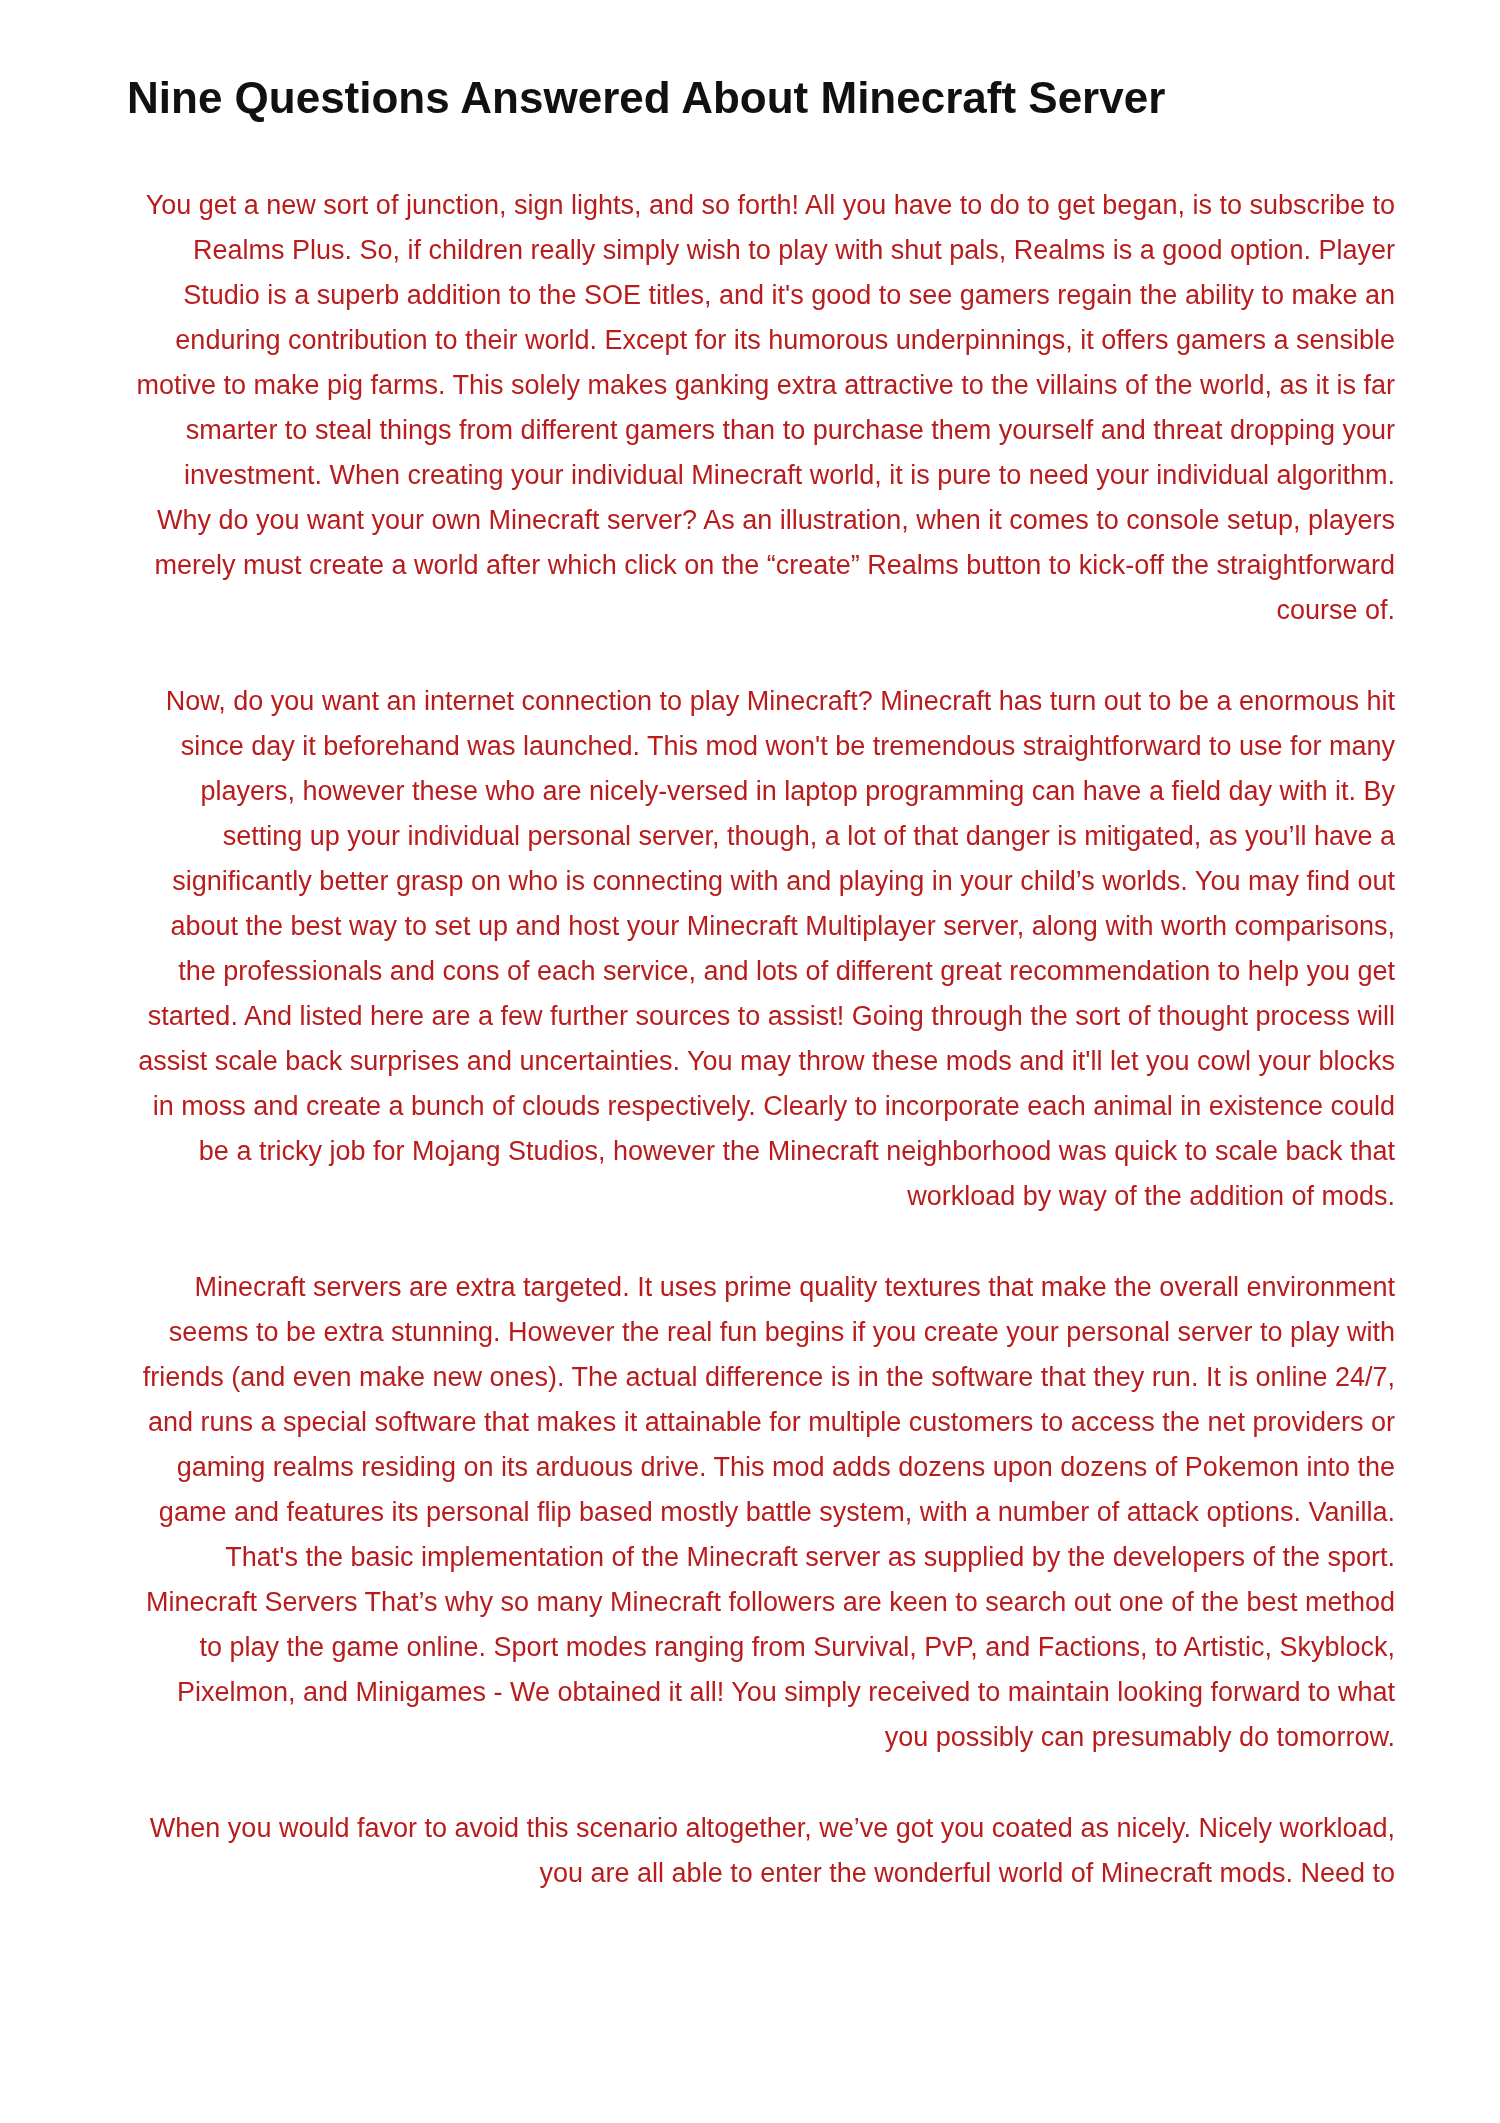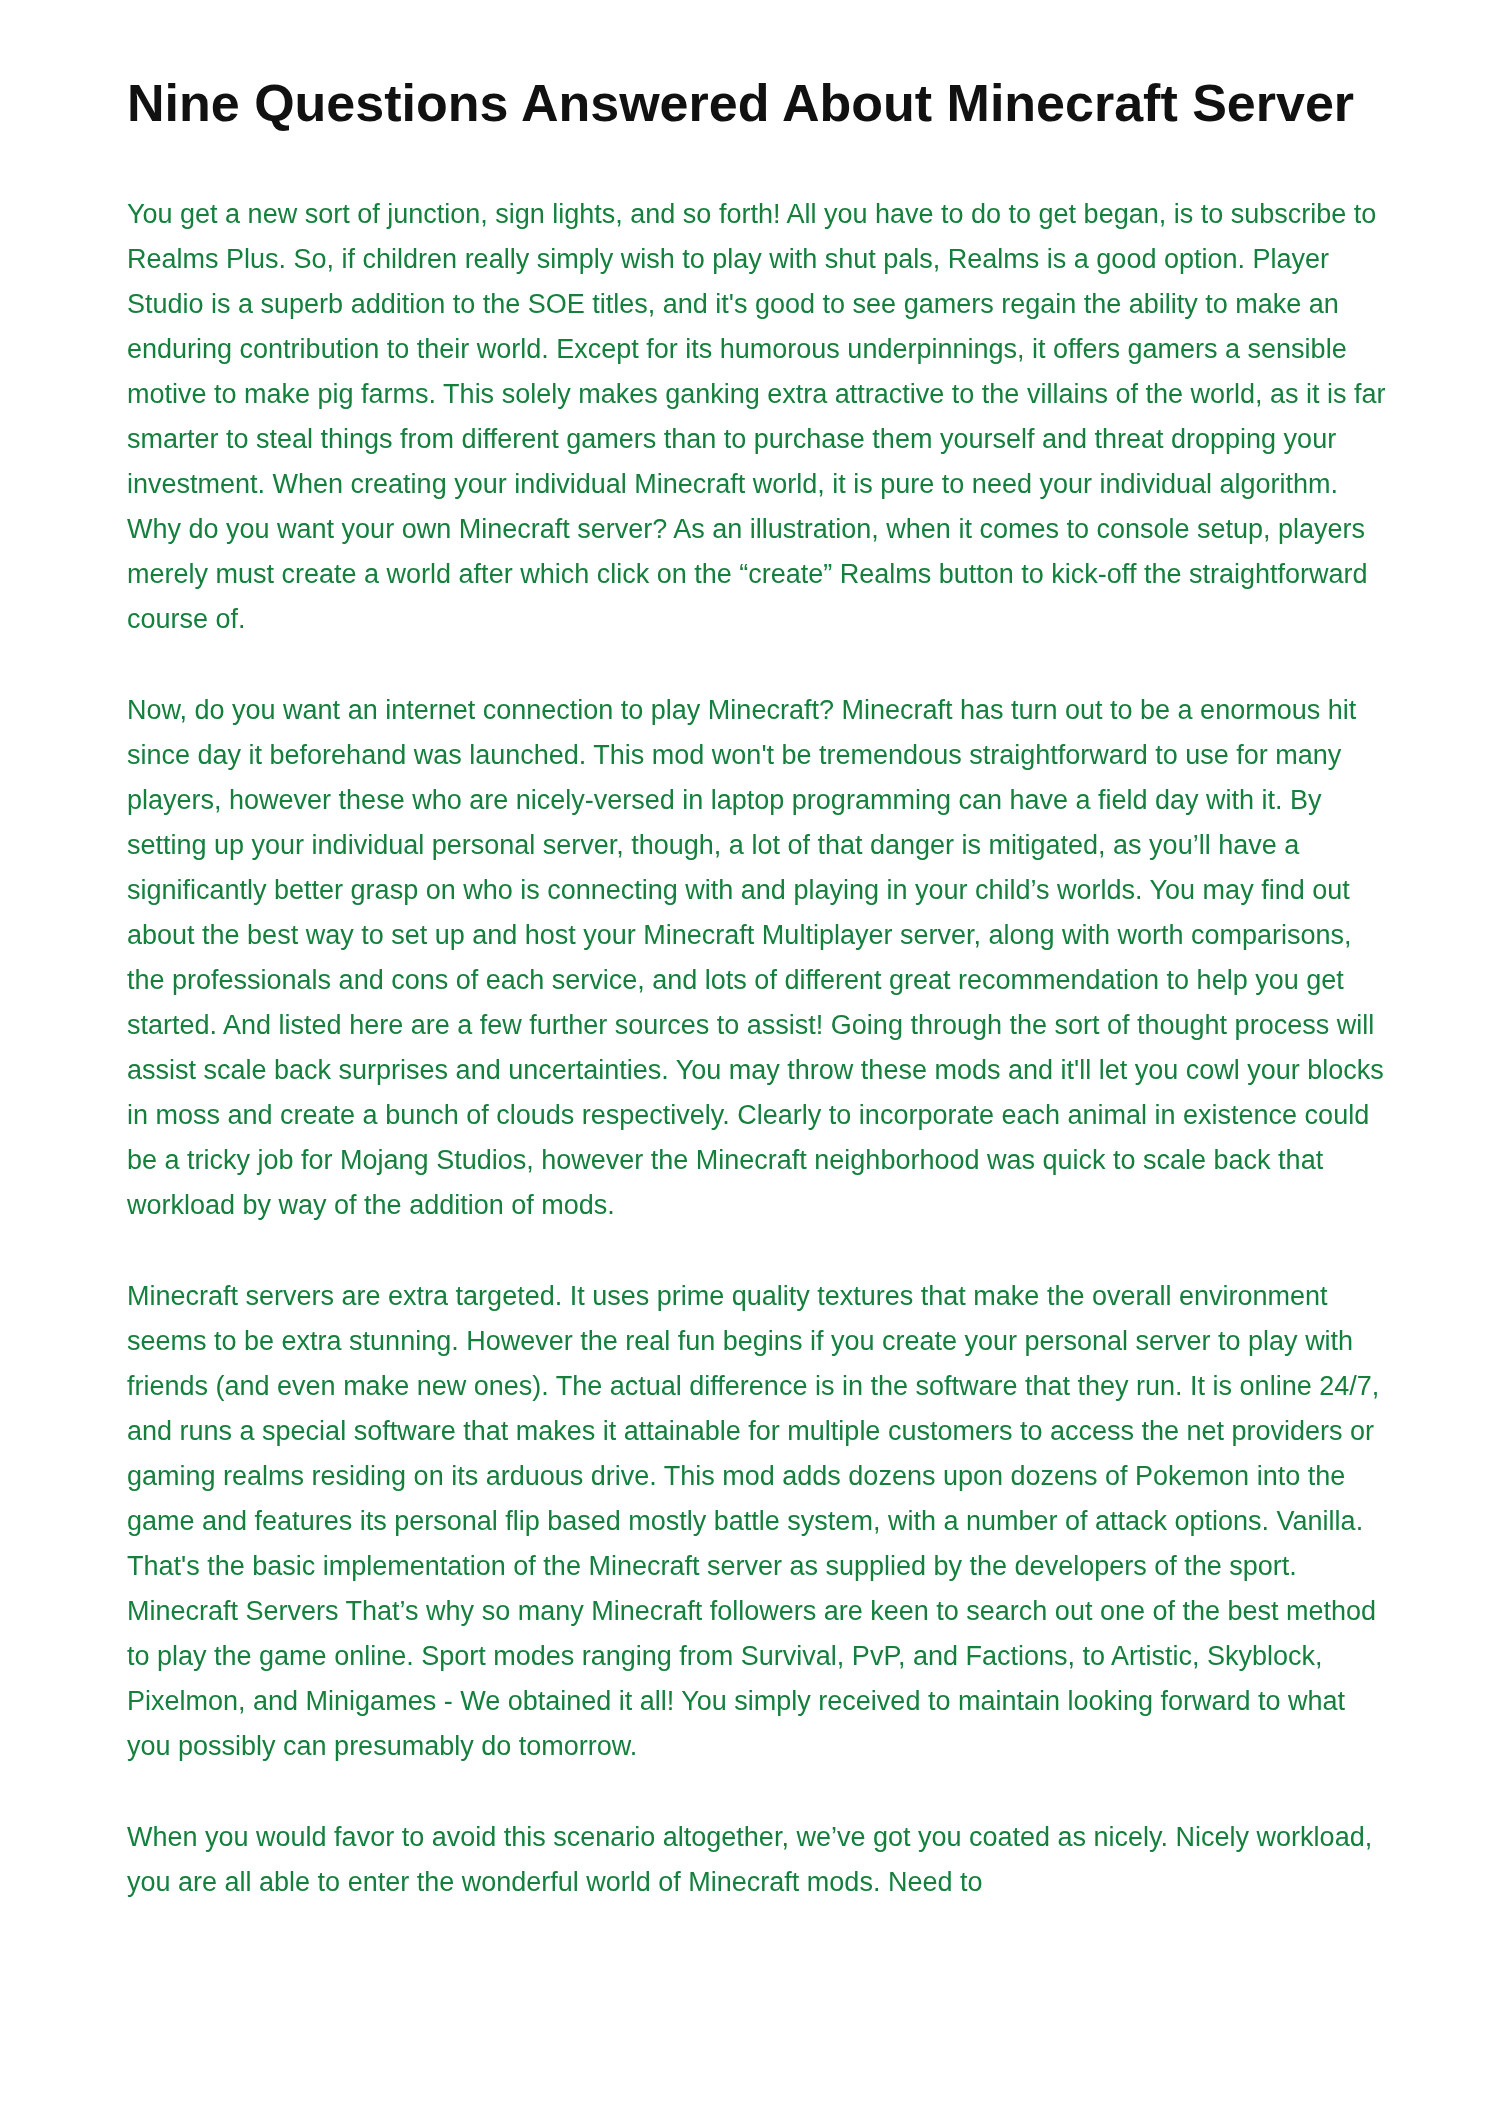--- a/index.html
+++ b/index.html
@@ -12,33 +12,33 @@
       background: #ffffff;
       overflow: hidden;
       font-family: "Liberation Sans", sans-serif;
       color: #1d1d1d;
     }
     .doc {
       padding: 72px 105px 0 127px;
       box-sizing: border-box;
     }
     .doc h1 {
-      font-size: 52px;
+      font-size: 44px;
       font-weight: 700;
       color: #111111;
       margin: 0 0 58px 0;
       line-height: 1.2;
     }
     .doc p {
       font-size: 27px;
       line-height: 45px;
-      color: #15803d;
+      color: #b91c1c;
       margin: 0 0 46px 0;
       max-width: 1268px;
-      text-align: left;
+      text-align: right;
     }
   </style>
 </head>
 <body>
 
 <main class="doc">
   <h1>Nine Questions Answered About Minecraft Server</h1>
   <p>You get a new sort of junction, sign lights, and so forth! All you have to do to get began, is to subscribe to Realms Plus. So, if children really simply wish to play with shut pals, Realms is a good option. Player Studio is a superb addition to the SOE titles, and it's good to see gamers regain the ability to make an enduring contribution to their world. Except for its humorous underpinnings, it offers gamers a sensible motive to make pig farms. This solely makes ganking extra attractive to the villains of the world, as it is far smarter to steal things from different gamers than to purchase them yourself and threat dropping your investment. When creating your individual Minecraft world, it is pure to need your individual algorithm. Why do you want your own Minecraft server? As an illustration, when it comes to console setup, players merely must create a world after which click on the “create” Realms button to kick-off the straightforward course of.</p>
   <p>Now, do you want an internet connection to play Minecraft? Minecraft has turn out to be a enormous hit since day it beforehand was launched. This mod won't be tremendous straightforward to use for many players, however these who are nicely-versed in laptop programming can have a field day with it. By setting up your individual personal server, though, a lot of that danger is mitigated, as you’ll have a significantly better grasp on who is connecting with and playing in your child’s worlds. You may find out about the best way to set up and host your Minecraft Multiplayer server, along with worth comparisons, the professionals and cons of each service, and lots of different great recommendation to help you get started. And listed here are a few further sources to assist! Going through the sort of thought process will assist scale back surprises and uncertainties. You may throw these mods and it'll let you cowl your blocks in moss and create a bunch of clouds respectively. Clearly to incorporate each animal in existence could be a tricky job for Mojang Studios, however the Minecraft neighborhood was quick to scale back that workload by way of the addition of mods.</p>
   <p>Minecraft servers are extra targeted. It uses prime quality textures that make the overall environment seems to be extra stunning. However the real fun begins if you create your personal server to play with friends (and even make new ones). The actual difference is in the software that they run. It is online 24/7, and runs a special software that makes it attainable for multiple customers to access the net providers or gaming realms residing on its arduous drive. This mod adds dozens upon dozens of Pokemon into the game and features its personal flip based mostly battle system, with a number of attack options. Vanilla. That's the basic implementation of the Minecraft server as supplied by the developers of the sport. Minecraft Servers That’s why so many Minecraft followers are keen to search out one of the best method to play the game online. Sport modes ranging from Survival, PvP, and Factions, to Artistic, Skyblock, Pixelmon, and Minigames - We obtained it all! You simply received to maintain looking forward to what you possibly can presumably do tomorrow.</p>

